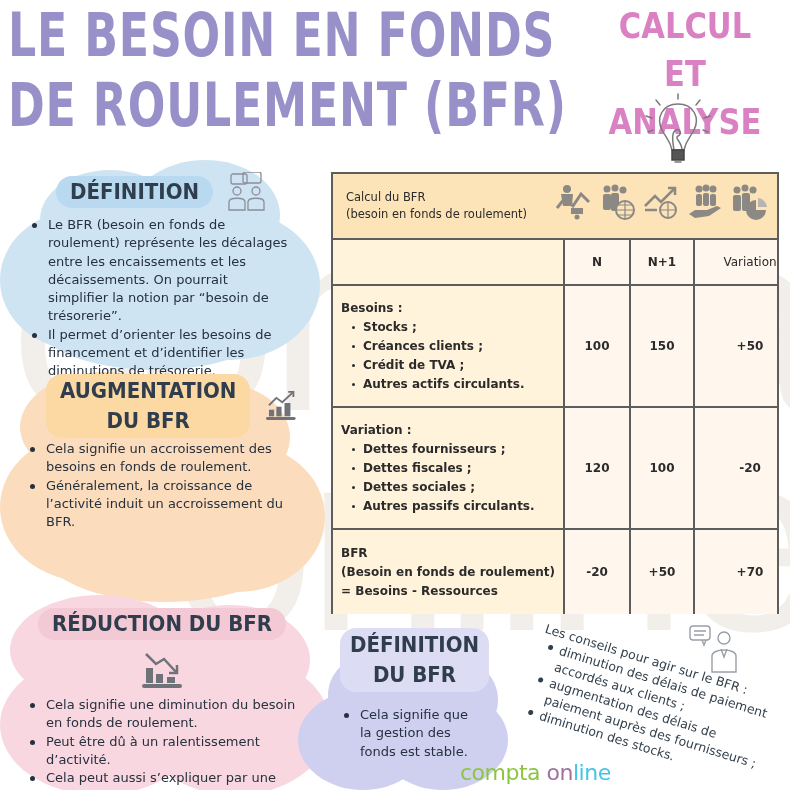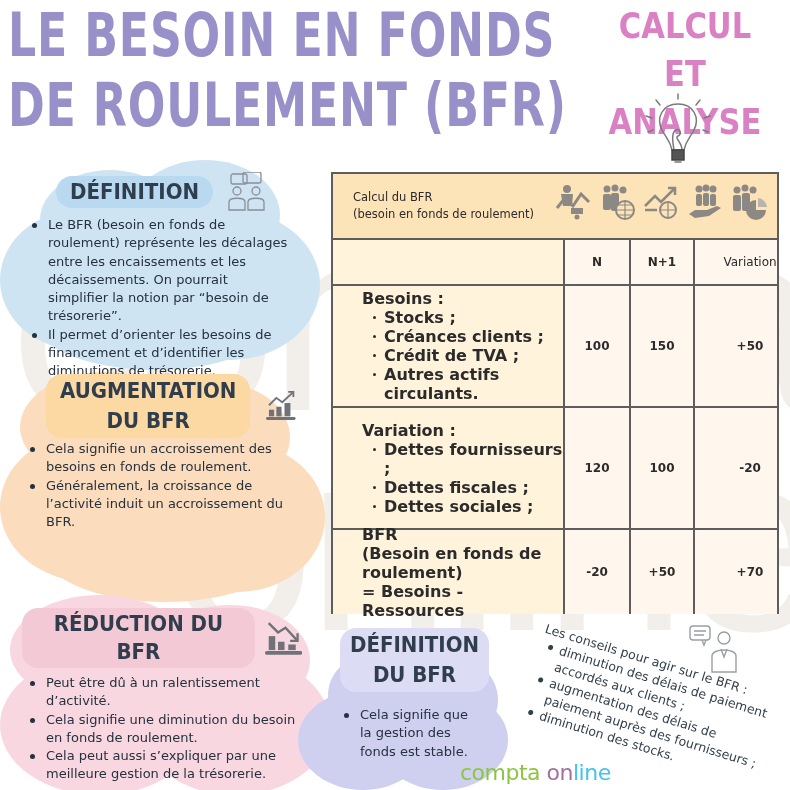--- a/index.html
+++ b/index.html
@@ -48,33 +48,33 @@
     border-radius: 50%; background: #26313e;
   }
 
   
   .table-wrap {
     position: absolute; left: 331px; top: 172px; width: 448px; height: 442px; z-index: 3;
     border: 2px solid #5d5d5d; background: #fff8ec;
   }
   .t-head {
     height: 66px; background: #fde3b8; border-bottom: 2px solid #5d5d5d;
-    display: flex; align-items: center; padding-left: 20px; position: relative;
+    display: flex; align-items: center; padding-left: 13px; position: relative;
   }
   .t-head .cap { font-size: 11.5px; line-height: 17px; color: #2b2b2b; }
   .t-icons { position: absolute; right: 10px; top: 10px; display: flex; gap: 8px; }
   .t-icons svg { width: 36px; height: 36px; }
   .t-row { display: flex; border-bottom: 2px solid #5d5d5d; }
   .t-row:last-child { border-bottom: none; }
   .t-cell { border-left: 2px solid #5d5d5d; display: flex; align-items: center; justify-content: center;
     font-size: 12px; font-weight: bold; color: #2b2b2b; background: #fff7ee; }
   .t-cell.first { border-left: none; justify-content: flex-start; padding-left: 8px; width: 230px;
     background: #fff3dc; font-weight: bold; }
   .t-cell.n { width: 66px; } .t-cell.n1 { width: 64px; } .t-cell.var { width: 84px; padding-left: 28px; }
-  .rowlabel { font-size: 16px; line-height: 19px; color: #2b2b2b; margin-left: 21px; }
+  .rowlabel { font-size: 12px; line-height: 19px; color: #2b2b2b; }
   .rowlabel ul { list-style: none; }
   .rowlabel li { position: relative; padding-left: 22px; }
   .rowlabel li::before { content: ""; position: absolute; left: 11px; top: 8px; width: 3px; height: 3px; border-radius: 50%; background: #2b2b2b; }
 
   .tips {
     position: absolute; left: 548px; top: 620px; width: 250px; z-index: 3;
     transform: rotate(17deg); transform-origin: left top;
     font-size: 12.5px; line-height: 17px; color: #33404c;
   }
   .tips ul { list-style: none; padding-left: 6px; }
@@ -170,34 +170,34 @@
       <rect x="0" y="36" width="40" height="4" rx="2" fill="#6f7278"></rect>
     </svg>
   </div>
   <ul class="sec-list" style="margin-top:2px;">
     <li>Cela signifie un accroissement des besoins en fonds de roulement.</li>
     <li>Généralement, la croissance de l’activité induit un accroissement du BFR.</li>
   </ul>
 </div>
 
 <div class="section" style="left:22px;top:608px;width:280px;">
-  <div style="display:flex;align-items:center;gap:10px;">
+  <div style="display:flex;align-items:center;gap:10px;flex-direction:column;">
     <div class="sec-head" style="background:#f4c9d6;">RÉDUCTION DU BFR</div>
     <svg width="40" height="40" viewBox="0 0 40 40">
       <path d="M4 4 L14 14 L22 9 L34 22" fill="none" stroke="#6f7278" stroke-width="2.5"></path>
       <path d="M27 23 L35 23 L35 15" fill="none" stroke="#6f7278" stroke-width="2.5"></path>
       <rect x="4" y="18" width="7" height="15" fill="#6f7278"></rect>
         <rect x="14" y="24" width="7" height="9" fill="#6f7278"></rect>
         <rect x="25" y="27" width="8" height="6" fill="#6f7278"></rect>
       <rect x="0" y="34" width="40" height="4" rx="2" fill="#6f7278"></rect>
     </svg>
   </div>
   <ul class="sec-list" style="margin-top:6px;padding-left:4px;">
+    <li>Cela signifie une diminution du besoin en fonds de roulement.</li>
     <li>Peut être dû à un ralentissement d’activité.</li>
-    <li>Cela signifie une diminution du besoin en fonds de roulement.</li>
     <li>Cela peut aussi s’expliquer par une meilleure gestion de la trésorerie.</li>
   </ul>
 </div>
 
 <div class="section" style="left:340px;top:628px;width:150px;">
   <div style="display:flex;align-items:flex-start;gap:4px;">
     <div class="sec-head" style="background:#dcdcf5;line-height:30px;padding:2px 10px;">
       <div>DÉFINITION</div>
       <div>DU BFR</div>
     </div>
@@ -288,20 +288,21 @@
   </div>
 
   <div class="t-row" style="height:122px;">
     <div class="t-cell first">
       <div class="rowlabel">
         <div>Variation :</div>
         <ul>
           <li>Dettes fournisseurs ;</li>
           <li>Dettes fiscales ;</li>
           <li>Dettes sociales ;</li>
+          <li>Autres passifs circulants.</li>
         </ul>
       </div>
     </div>
     <div class="t-cell n">120</div>
     <div class="t-cell n1">100</div>
     <div class="t-cell var">-20</div>
   </div>
 
   <div class="t-row" style="height:84px;">
     <div class="t-cell first">

